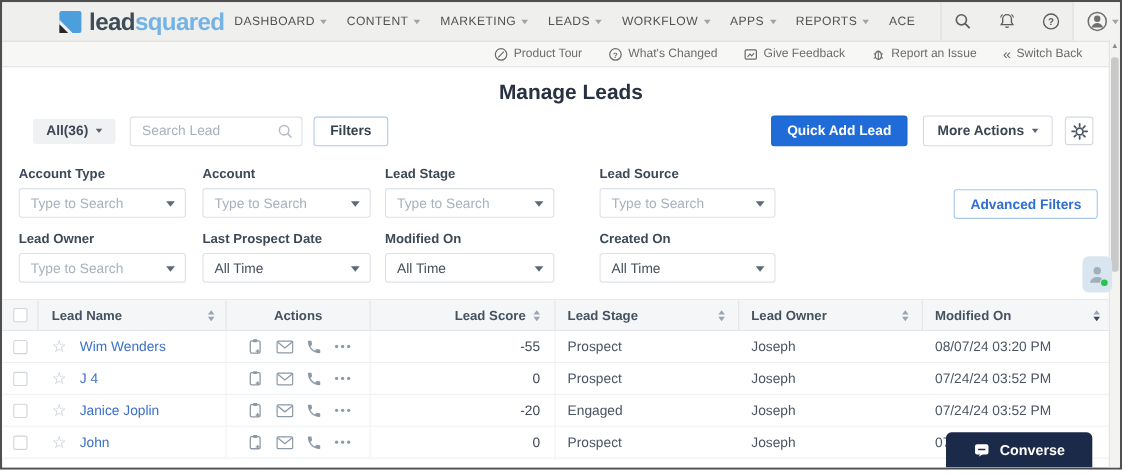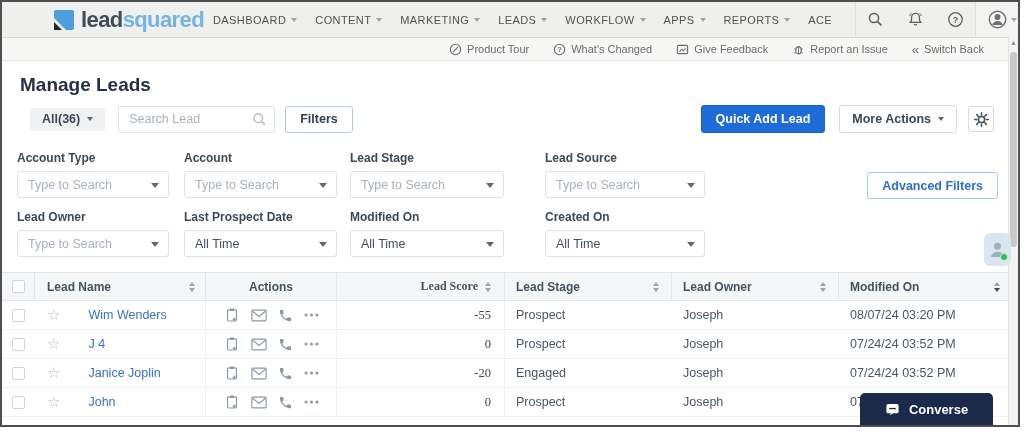--- a/index.html
+++ b/index.html
@@ -26,21 +26,21 @@
   .toolbar { position:absolute; top:36px; left:0; right:0; height:23px; background:#f7f7f5; border-bottom:1px solid #e6e6e4; box-shadow:0 1px 2px rgba(0,0,0,.05); display:flex; align-items:center; justify-content:flex-end; gap:24px; padding-right:34px; z-index:1; }
   .tb-item { display:flex; align-items:center; gap:5px; font-size:11px; color:#6c6c6c; cursor:pointer; }
 
   
   .scrollbar { position:absolute; top:34px; right:0; bottom:0; width:10px; background:#f3f3f2; border-left:1px solid #e3e3e1; z-index:5; }
   .sb-up { height:13px; display:flex; align-items:center; justify-content:center; font-size:7px; color:#8a8a8a; }
   .sb-thumb { position:absolute; top:16px; left:1px; width:7px; height:195px; background:#c9c9c9; border-radius:3px; }
 
   
   .content { position:absolute; top:59px; left:0; right:0; bottom:0; background:#fff; }
-  .title-row { display:flex; align-items:center; padding:13px 0 0 18px; }
+  .title-row { display:flex; align-items:center; padding:13px 0 0 18px;flex-direction:column; }
   .page-title { font-size:19px; font-weight:700; color:#273142; }
   .updated-pill { display:flex; margin-left:14px; border-radius:13px; overflow:hidden; font-size:11.5px; height:24px; }
   .pill-left { background:#eef0f3; color:#6b7482; display:flex; align-items:center; padding:0 12px; }
   .pill-right { background:#f2f6fb; color:#4c7fd6; display:flex; align-items:center; gap:5px; padding:0 12px; font-weight:600; cursor:pointer; }
 
   .controls-row { display:flex; align-items:center; margin-top:9px; padding-left:28px; padding-right:24px; height:28px; }
   .btn { display:flex; align-items:center; justify-content:center; font-size:12.5px; border-radius:3px; cursor:pointer; }
   .all-btn { background:#eff1f3; color:#3c4753; height:23px; padding:0 12px; gap:7px; font-weight:600; }
   .all-btn .chev { border-top-color:#5b6570; }
   .search-wrap { position:relative; margin-left:13px; }
@@ -69,23 +69,23 @@
   .col4 { margin-left:41px; width:160px; }
   .adv-btn { position:absolute; top:21px; right:20px; height:27px; padding:0 14px; background:#fff; border:1px solid #a9c6ec; color:#2e6fd0; font-weight:600; font-size:12.5px; border-radius:3px; display:flex; align-items:center; cursor:pointer; }
 
   
   .leads-table { margin-top:15px; margin-right:10px; border-top:1px solid #e2e6ea; }
   .trow { display:flex; align-items:stretch; }
   .thead { background:#f4f6f8; height:28px; border-bottom:1px solid #e2e6ea; }
   .tbody-row { height:29px; border-bottom:1px solid #edf0f3; background:#fff; }
   .cell { display:flex; align-items:center; font-size:12px; color:#46525f; }
   .c0 { width:33px; justify-content:center; }
-  .c1 { width:171px; padding:0 10px 0 12px;gap:16px; }
+  .c1 { width:171px; padding:0 10px 0 12px; }
   .c2 { width:131px; justify-content:center; }
-  .c3 { width:168px; justify-content:flex-end; padding-right:13px;font-family:Liberation Serif, serif; }
+  .c3 { width:168px; justify-content:flex-end; padding-right:13px; }
   .c4 { width:167px; padding-left:11px; }
   .c5 { width:167px; padding-left:11px; }
   .c6 { flex:1; padding-left:11px; }
   .thead .cell { font-weight:700; }
   .thead .c0,.thead .c1,.thead .c2,.thead .c3,.thead .c4,.thead .c5 { border-right:1px solid #e2e6ea; }
   .tbody-row .c1,.tbody-row .c2,.tbody-row .c3 { border-right:1px solid #eef1f4; }
   .sort { display:flex; flex-direction:column; gap:2px; margin-left:auto; }
   .sort.inline { margin-left:7px; }
   .s-up { width:0;height:0;border-left:3.5px solid transparent;border-right:3.5px solid transparent;border-bottom:4px solid #9aa5b1; }
   .s-dn { width:0;height:0;border-left:3.5px solid transparent;border-right:3.5px solid transparent;border-top:4px solid #9aa5b1; }

